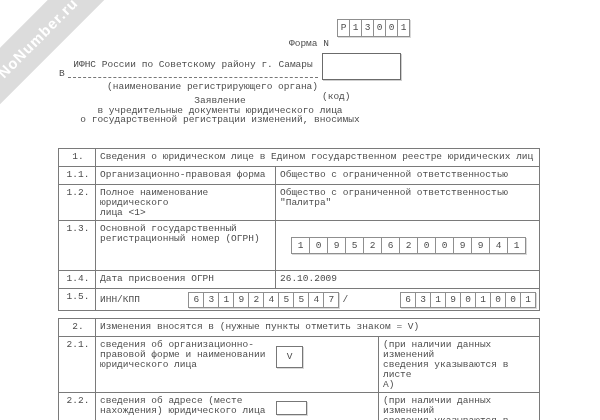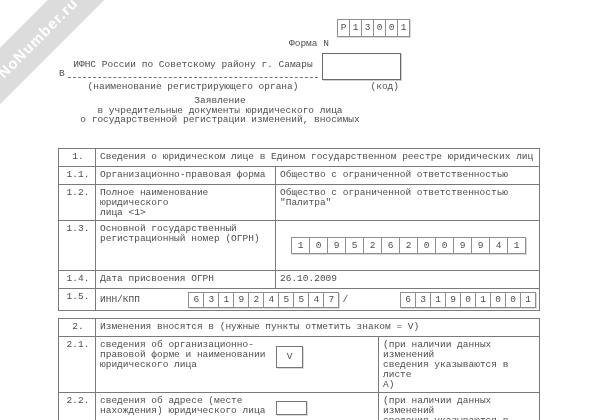--- a/index.html
+++ b/index.html
@@ -80,23 +80,23 @@
       <span class="cell c-form">Р</span>
       <span class="cell c-form">1</span>
       <span class="cell c-form">3</span>
       <span class="cell c-form">0</span>
       <span class="cell c-form">0</span>
       <span class="cell c-form">1</span>
     </div>
 
   <div class="abs" style="left:59px;top:69px;">В</div>
   <div class="auth-name">ИФНС России по Советскому району г. Самары</div>
-  <div class="abs caption" style="left:68px;top:82px;width:250px;text-align:center;">(наименование регистрирующего органа)</div>
+  <div class="abs caption" style="left:68px;top:82px;width:250px;text-align:right;">(наименование регистрирующего органа)</div>
   <div class="code-box"></div>
-  <div class="abs caption" style="left:322px;top:82px;width:77px;text-align:right;">(код)</div>
+  <div class="abs caption" style="left:322px;top:92px;width:77px;text-align:left;">(код)</div>
 
   <div class="title-block">
     <div>Заявление</div>
     <div>в учредительные документы юридического лица</div>
     <div>о государственной регистрации изменений, вносимых</div>
   </div>
 
   <table class="form" id="t1">
     <colgroup>
         <col style="width:37px">

